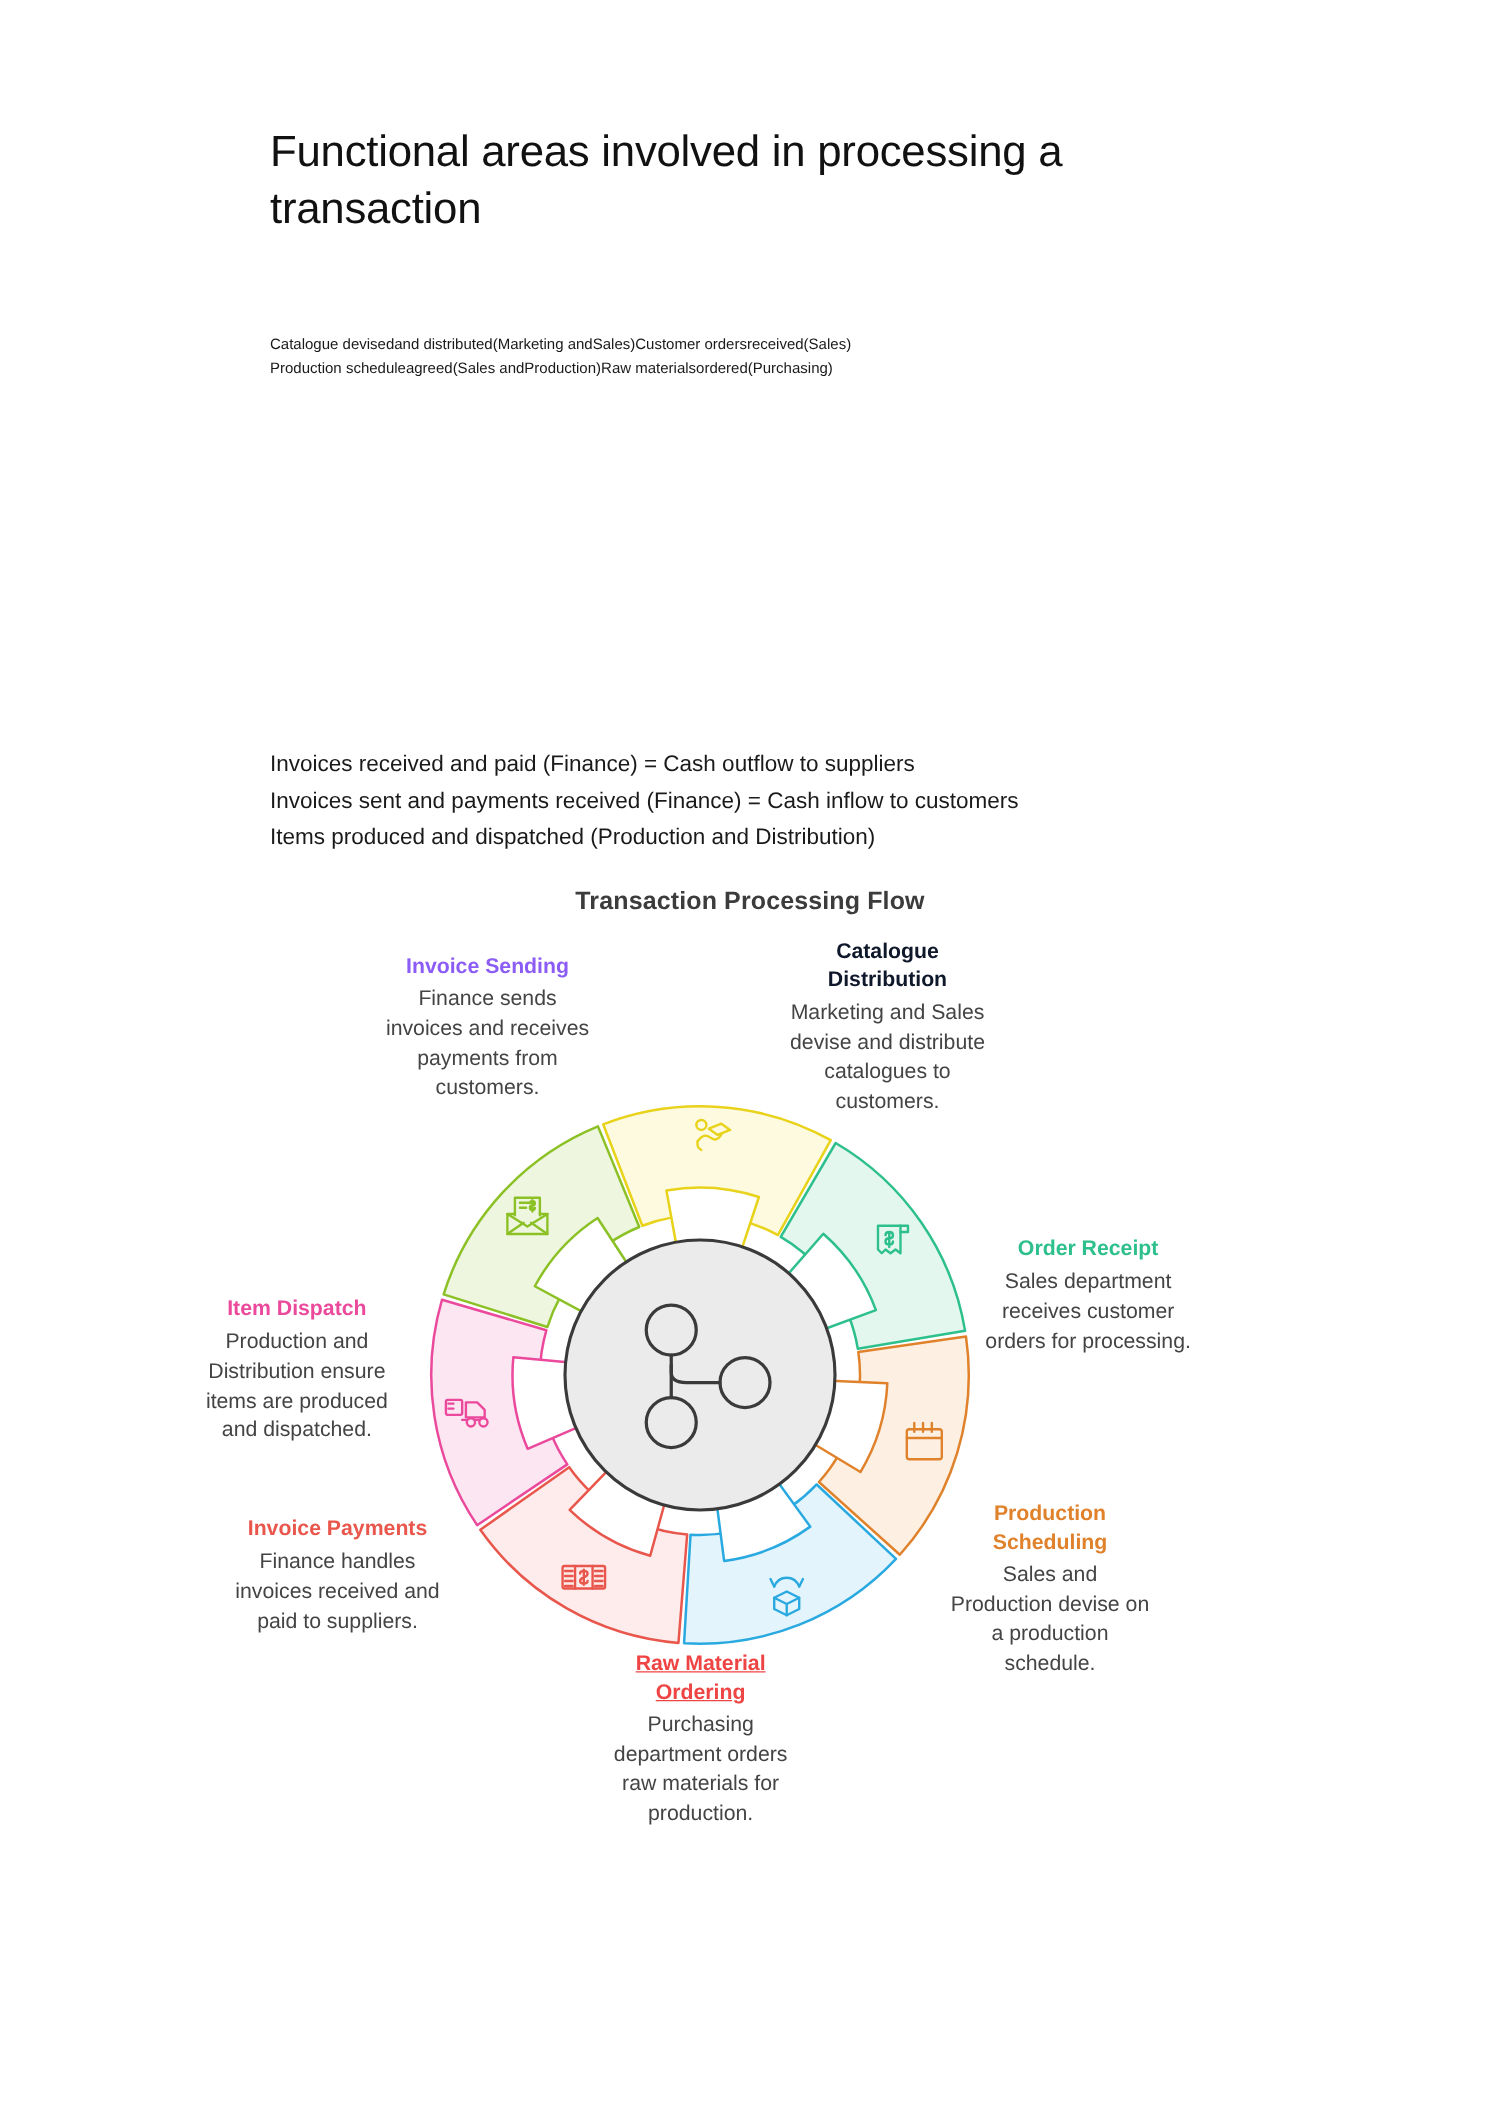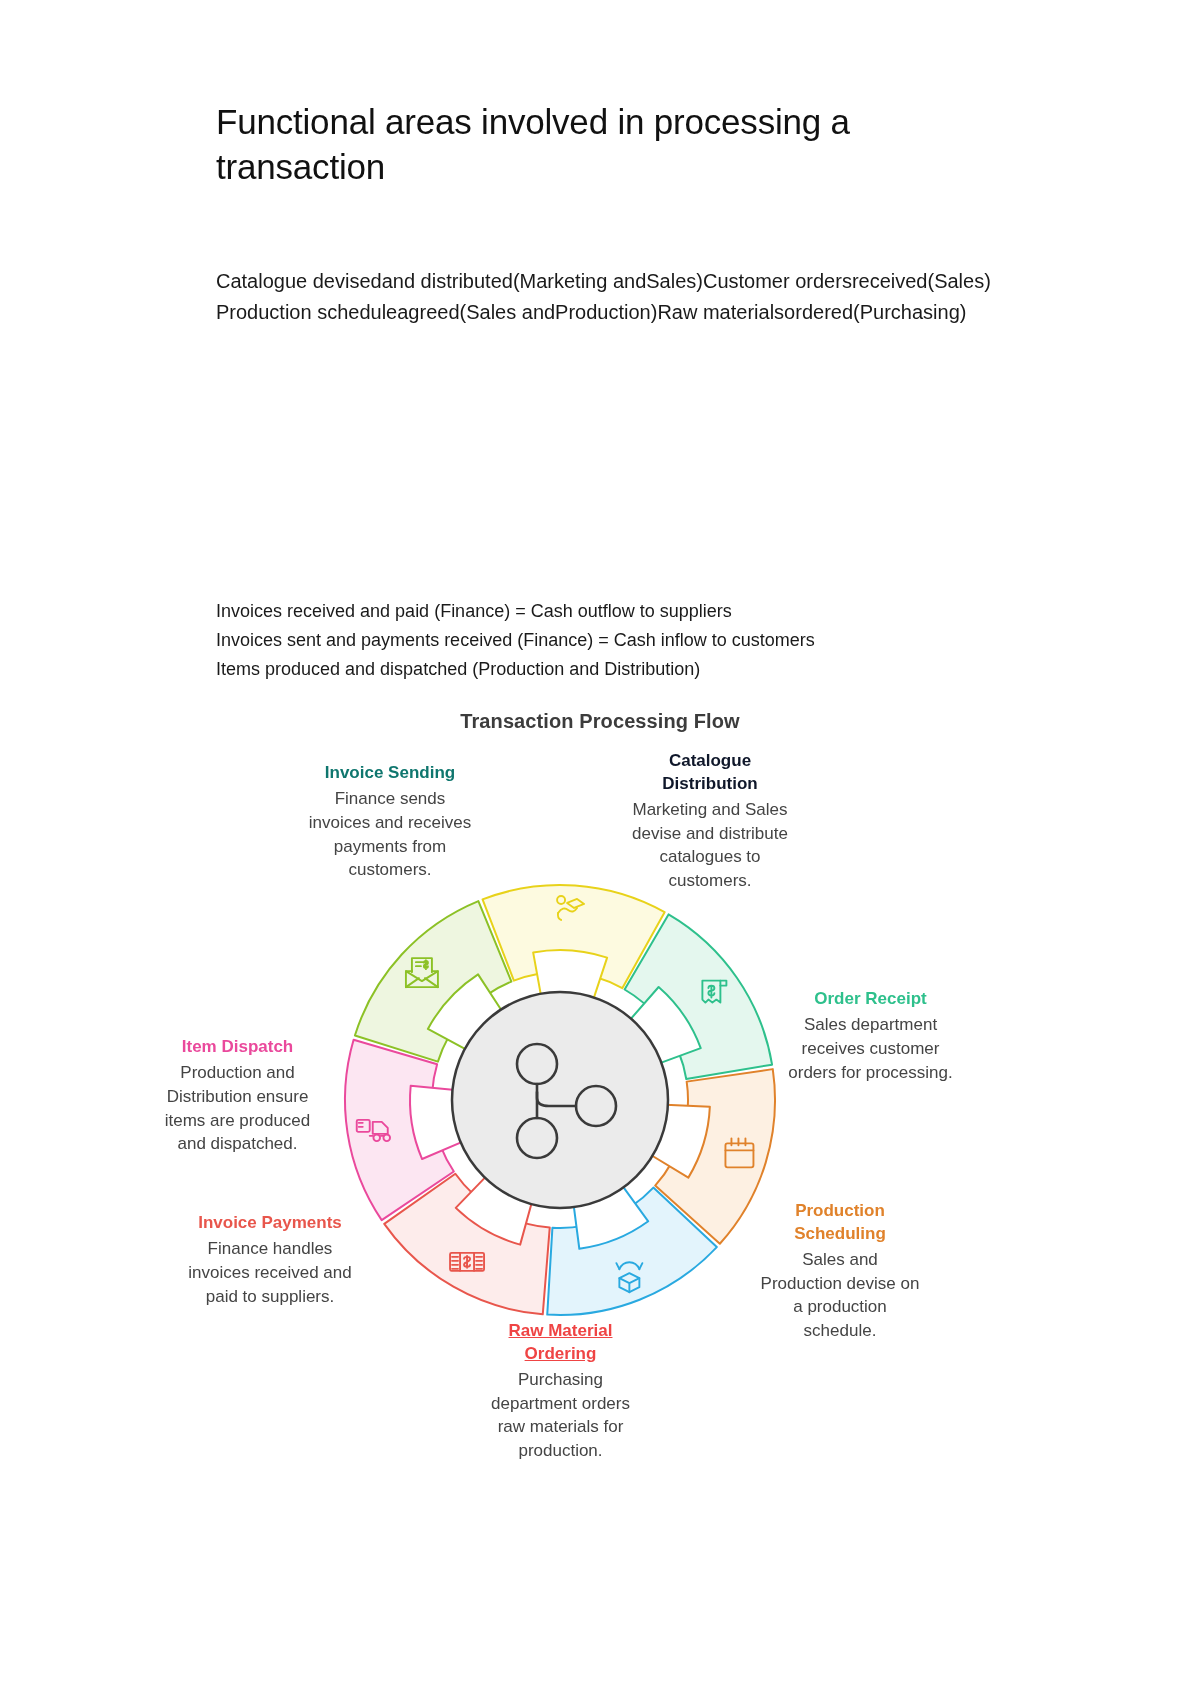--- a/index.html
+++ b/index.html
@@ -22,21 +22,21 @@
     font-weight:400;
     line-height:1.28;
     color:#111111;
     letter-spacing:-0.2px;
   }
 
   
   .para-top {
     position:absolute;
     left:216px; top:266px; width:900px;
-    font-size:20px;
+    font-size:12px;
     line-height:1.55;
     color:#1a1a1a;
   }
   .para-top div { white-space:nowrap; }
 
   
   .para-mid {
     position:absolute;
     left:216px; top:597px; width:900px;
     font-size:18px;
@@ -200,18 +200,18 @@
       <div class="lbl-title" style="color: rgb(232, 86, 76);">Invoice Payments</div>
       <div class="lbl-desc">Finance handles invoices received and paid to suppliers.</div>
     </div>
 
     <div class="lbl" id="lbl-item-dispatch" style="left:155px; top:288px; width:165px;">
       <div class="lbl-title" style="color: rgb(234, 73, 156); margin-top: 48px;">Item Dispatch</div>
       <div class="lbl-desc">Production and Distribution ensure items are produced and dispatched.</div>
     </div>
 
     <div class="lbl" id="lbl-invoice-sending" style="left:305px; top:62px; width:170px;">
-      <div class="lbl-title" style="color: #0f766e;">Invoice Sending</div>
+      <div class="lbl-title" style="color: #8b5cf6;">Invoice Sending</div>
       <div class="lbl-desc">Finance sends invoices and receives payments from customers.</div>
     </div>
 
   </div>
 </div>
 
 </body></html>

